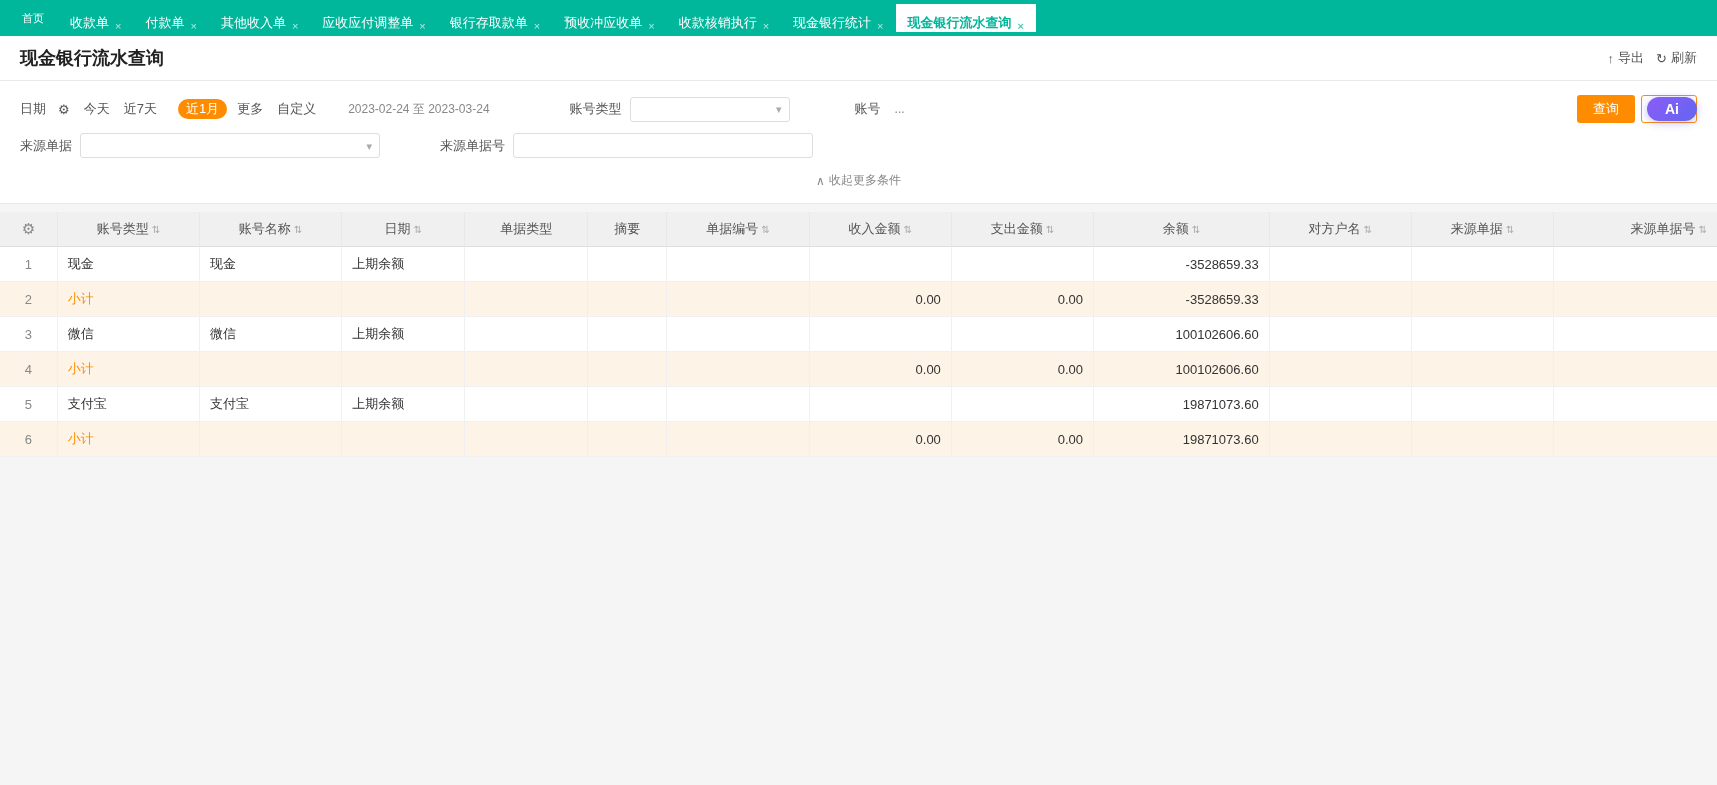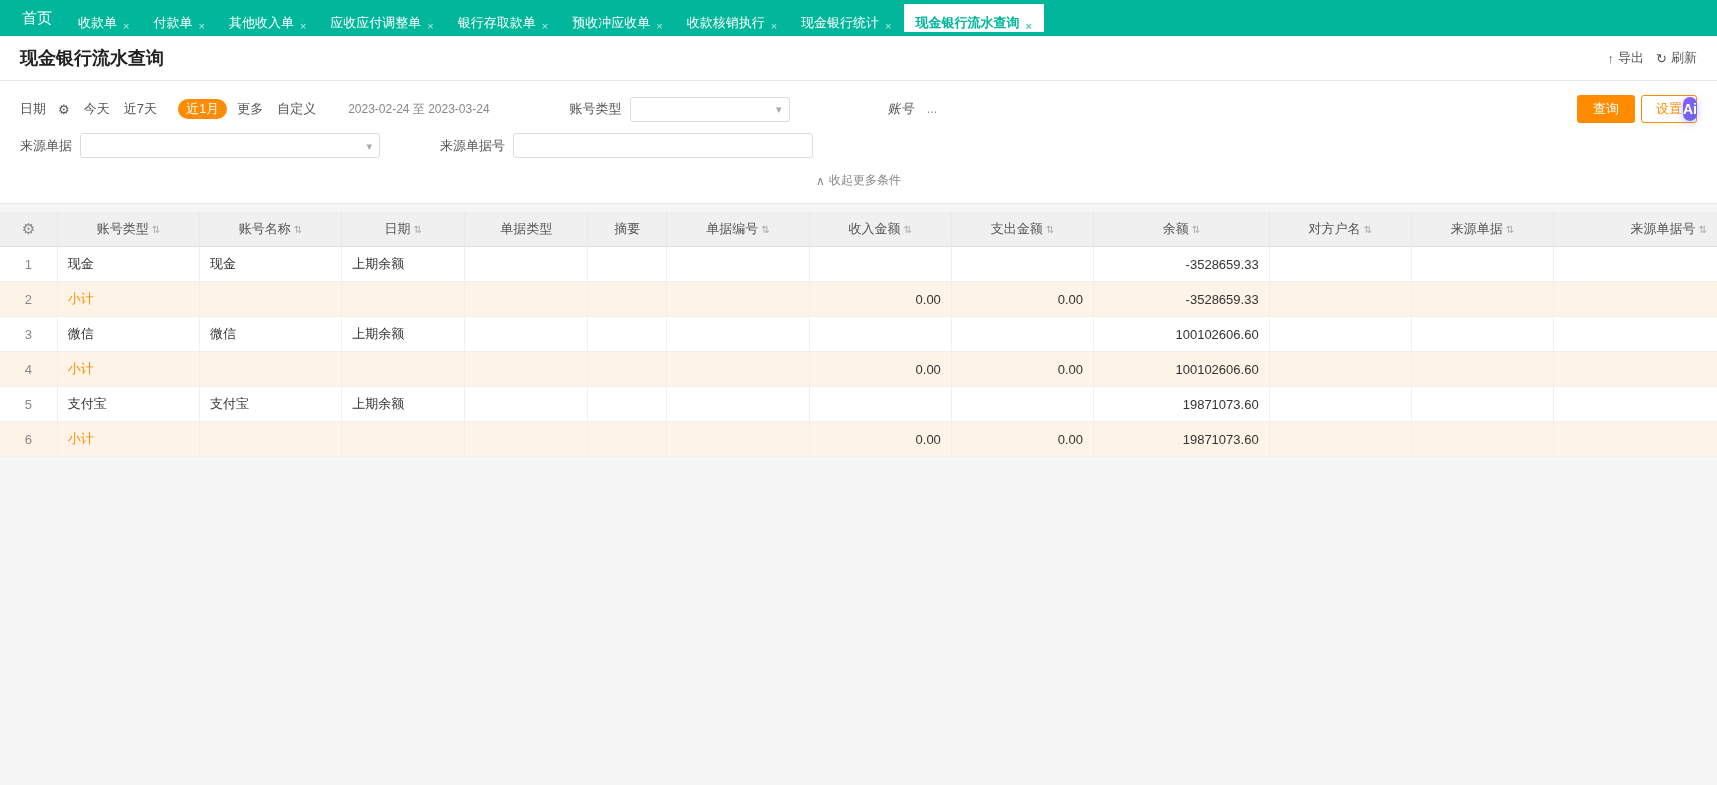--- a/index.html
+++ b/index.html
@@ -30,21 +30,21 @@
       font-weight: bold;
     }
     .nav-item .close-x {
       margin-left: 6px;
       font-size: 11px;
       opacity: 0.7;
     }
     .nav-home {
       color: #fff;
       padding: 0 14px;
-      font-size: 15px;
+      font-size: 11px;
       cursor: pointer;
     }
 
     
     .page-header {
       background: #fff;
       padding: 10px 20px;
       display: flex;
       align-items: center;
       justify-content: space-between;
@@ -235,21 +235,21 @@
     }
 
     
     .ai-badge {
       position: fixed;
       right: 20px;
       top: 97px;
       background: linear-gradient(135deg, #8b5cf6, #6366f1);
       color: #fff;
       border-radius: 20px;
-      padding: 4px 0;
+      padding: 4px 18px;
       font-size: 14px;
       font-weight: bold;
       cursor: pointer;
       box-shadow: 0 2px 8px rgba(99,102,241,0.4);
       text-align: center;
     }
   </style>
 </head>
 <body>
 
@@ -326,21 +326,21 @@
 
     <div class="filter-group" style="margin-left: 60px;">
       <span class="filter-label">账号类型</span>
       <div class="select-wrapper">
         <select class="filter-select">
           <option value=""></option>
         </select>
       </div>
     </div>
 
-    <div class="filter-group" style="margin-left: 78px; font-style: italic;">
+    <div class="filter-group" style="margin-left: 45px;">
       <span class="filter-label">账号</span>
       <span class="more-btn">...</span>
     </div>
 
     <div style="margin-left: auto; display: flex; flex-direction: row; gap: 6px;">
       <button class="btn-query">查询</button>
       <button class="btn-settings">设置</button>
     </div>
   </div>
 

